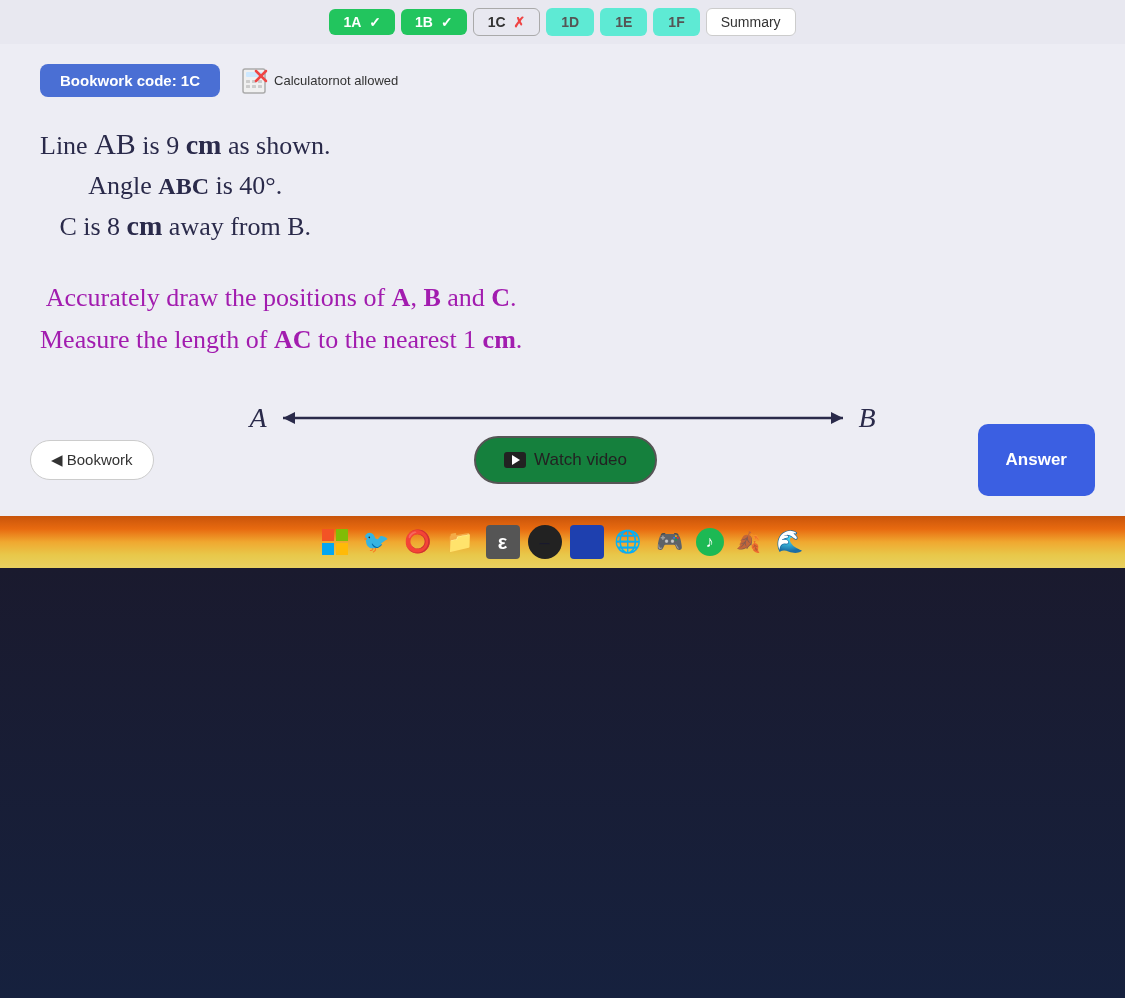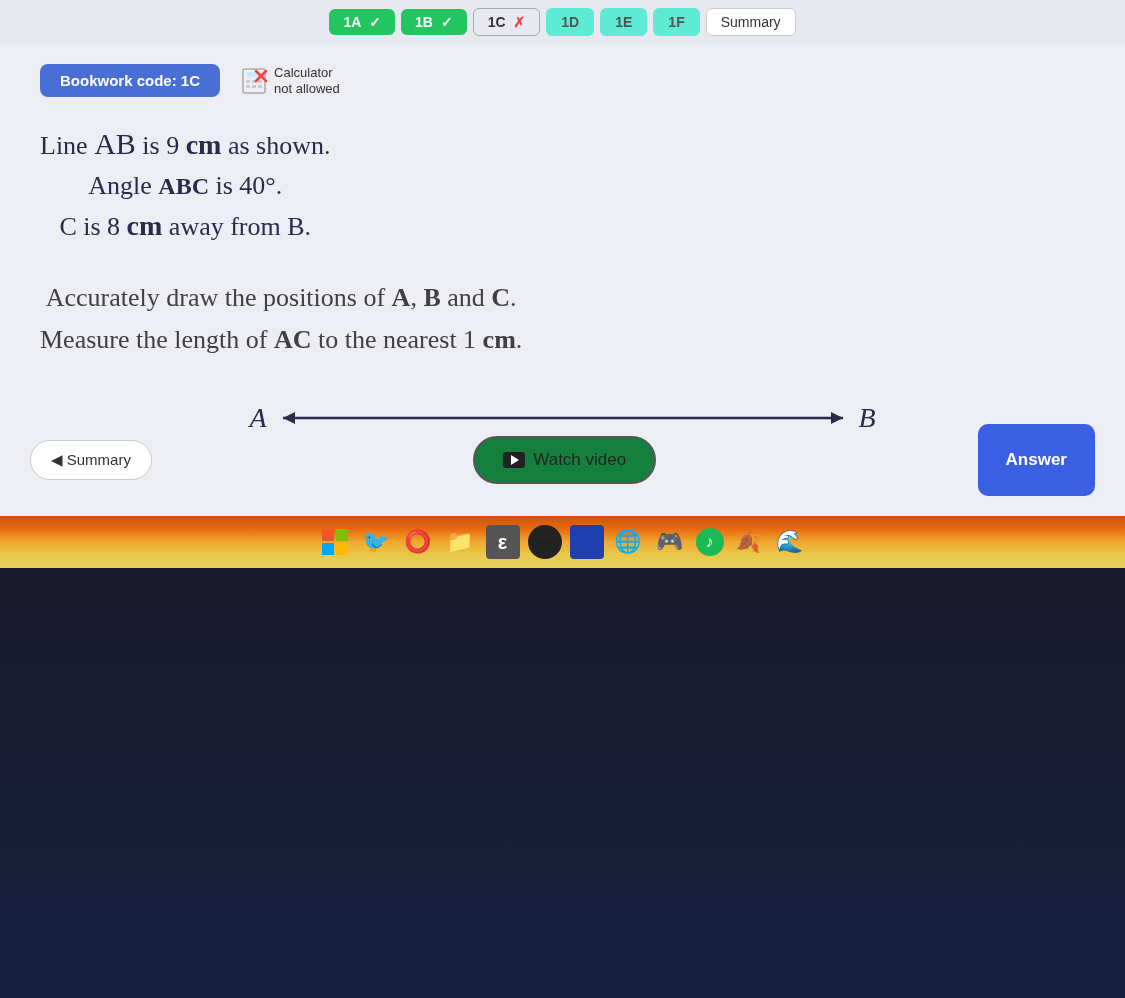--- a/index.html
+++ b/index.html
@@ -122,21 +122,21 @@
       font-family: 'Georgia', serif;
     }
 
     .instruction-block {
       text-align: center;
       margin-bottom: 20px;
     }
 
     .instruction-block p {
       font-size: 26px;
-      color: #404040;
+      color: #a21caf;
       line-height: 1.6;
       font-family: 'Georgia', serif;
     }
 
     
     .diagram-area {
       display: flex;
       align-items: center;
       justify-content: center;
       width: 100%;
@@ -321,21 +321,21 @@
           <rect x="12" y="13" width="4" height="3" rx="0.5" fill="#ccc"></rect>
           <rect x="18" y="13" width="4" height="3" rx="0.5" fill="#ccc"></rect>
           <rect x="6" y="18" width="4" height="3" rx="0.5" fill="#ccc"></rect>
           <rect x="12" y="18" width="4" height="3" rx="0.5" fill="#ccc"></rect>
           <rect x="18" y="18" width="4" height="3" rx="0.5" fill="#ccc"></rect>
 
           <line x1="16" y1="14" x2="26" y2="4" stroke="#ef4444" stroke-width="2.5" stroke-linecap="round"></line>
           <line x1="26" y1="14" x2="16" y2="4" stroke="#ef4444" stroke-width="2.5" stroke-linecap="round"></line>
         </svg>
       </div>
-      <div style="display:flex;flex-direction:column;line-height:1.2;">
+      <div style="display:flex;flex-direction:row;line-height:1.2;">
         <span style="font-size:13px;color:#333;">Calculator</span>
         <span style="font-size:13px;color:#333;">not allowed</span>
       </div>
     </div>
   </div>
 
   <div class="question-block">
     <p>
       Line <span style="font-size:30px;font-family:'Georgia',serif;font-weight:400;">AB</span> is 9 <span style="font-family:'Georgia',serif;font-weight:700;font-size:28px;">cm</span> as shown.
     </p>
@@ -369,21 +369,21 @@
           <polygon points="570,18 558,12 558,24" fill="#2a2a4a"></polygon>
         </svg>
         <span class="point-label" style="margin-left:6px;">B</span>
       </div>
       <div class="cm-label">9 cm</div>
     </div>
   </div>
 
   <div class="bottom-controls">
     <button class="prev-button">
-      <span>◀ Summary</span>
+      <span>◀ Bookwork</span>
     </button>
     <button class="watch-video-btn">
       <span class="video-icon"></span>
       <span>Watch video</span>
     </button>
     <button class="answer-button">
       <span>Answer</span>
     </button>
   </div>
 

